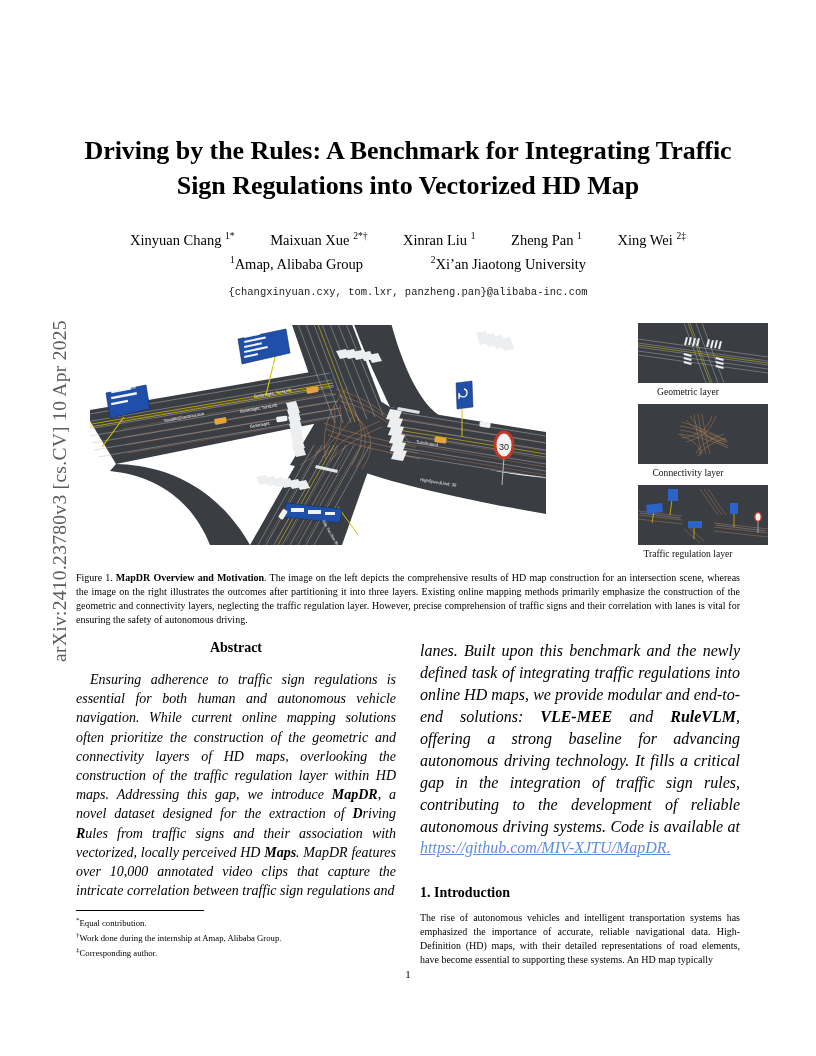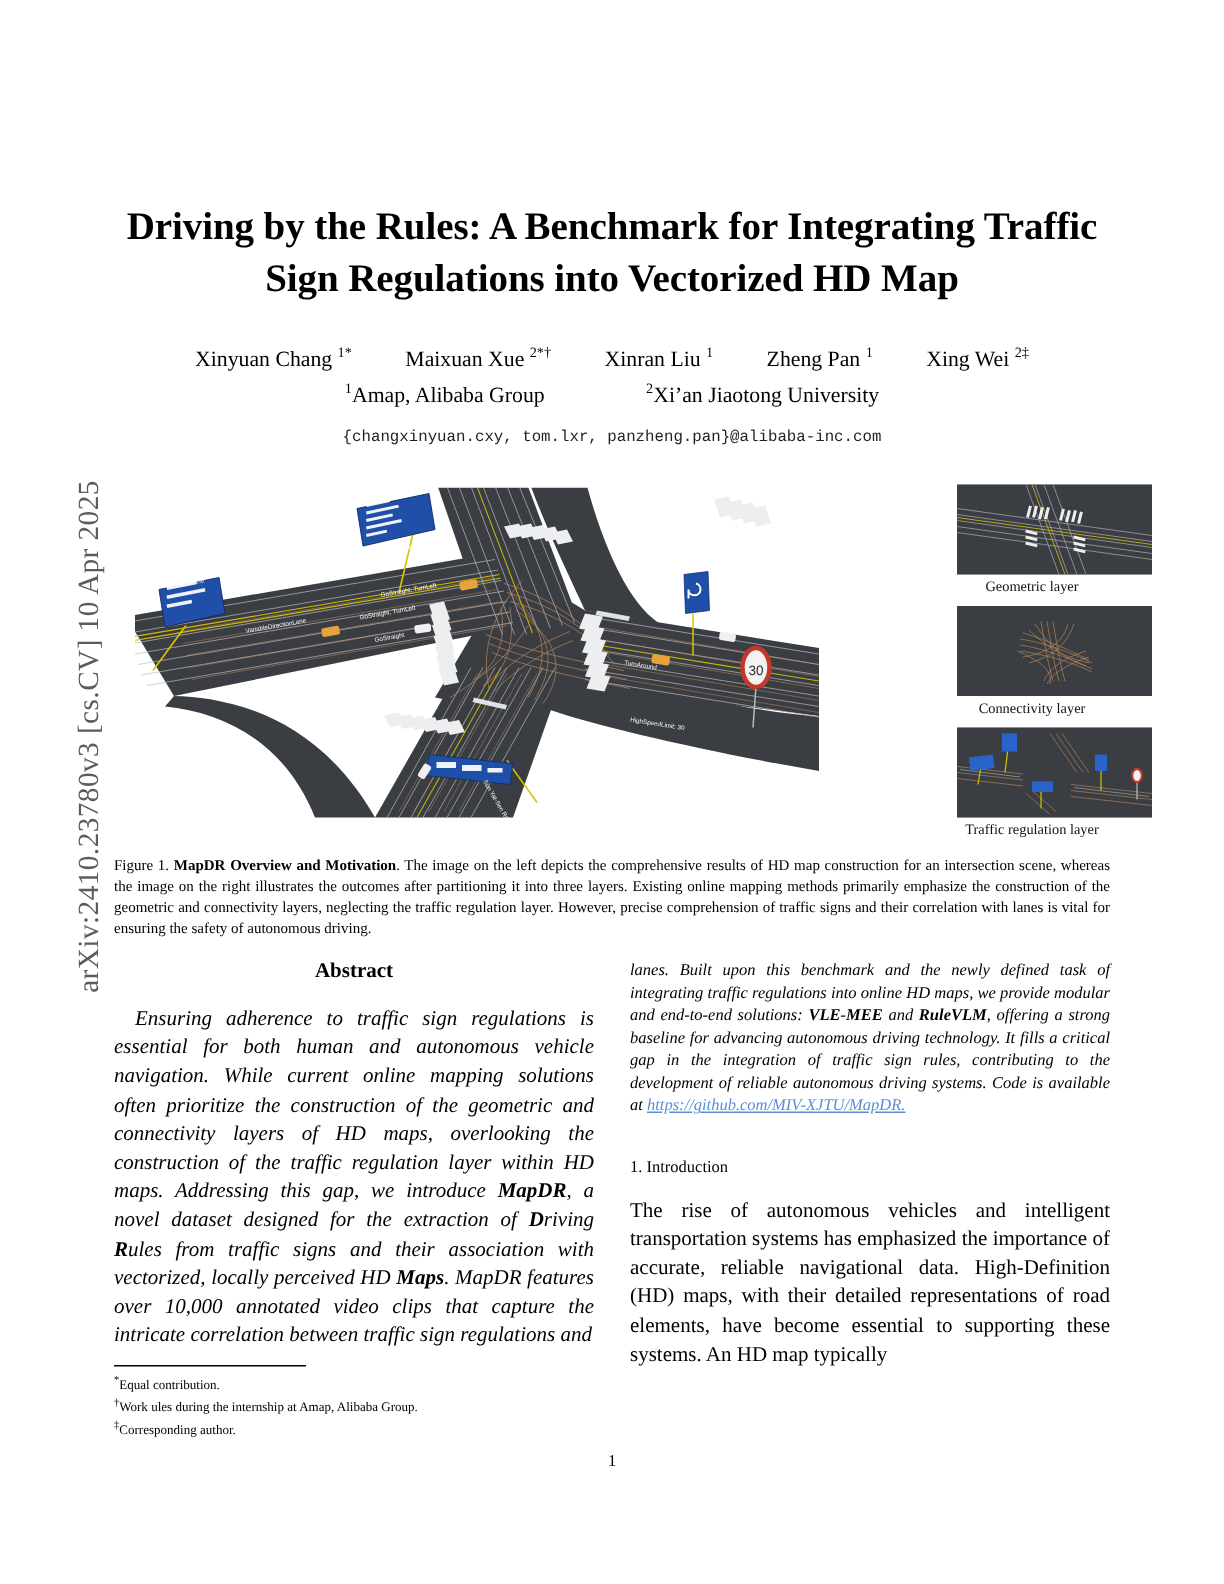--- a/index.html
+++ b/index.html
@@ -131,37 +131,37 @@
     margin:0 0 13px 0;
   }
   .abstract-text{
     font-size:14px;
     line-height:1.372;
     text-align:justify;
     font-style:italic;
     text-indent:14px;
   }
   .abstract-cont{
-    font-size:11px;
+    font-size:16px;
     line-height:1.372;
     text-align:justify;
     font-style:italic;
     text-indent:0;
     margin-top:0;
   }
   .abstract-text b, .abstract-cont b{ font-weight:bold; font-style:italic; }
   .link{ color:#5b8fd4; font-style:italic; }
 
   .h-section{
-    font-size:11px;
-    font-weight:normal;
+    font-size:14px;
+    font-weight:bold;
     margin:26px 0 9px 0;
   }
   .body-text{
-    font-size:14px;
+    font-size:10px;
     line-height:1.38;
     text-align:justify;
     font-style:normal;
   }
 
   
   .footnotes{
     position:absolute;
     left:0; top:910px;
     width:320px;
@@ -579,19 +579,19 @@
 
       <div class="h-section">1. Introduction</div>
       <p class="body-text">The rise of autonomous vehicles and intelligent transportation systems has emphasized the importance of accurate, reliable navigational data. High-Definition (HD) maps, with their detailed representations of road elements, have become essential to supporting these systems. An HD map typically</p>
     </div>
 
   </div>
 
   <div class="footnotes">
     <div class="fn-rule"></div>
     <div class="fn"><sup>*</sup><span>Equal contribution.</span></div>
-    <div class="fn"><sup>†</sup><span>Work ules during the internship at Amap, Alibaba Group.</span></div>
+    <div class="fn"><sup>†</sup><span>Work done during the internship at Amap, Alibaba Group.</span></div>
     <div class="fn"><sup>‡</sup><span>Corresponding author.</span></div>
   </div>
 
   <div class="pageno">1</div>
 
 </div>
 
 </body></html>

